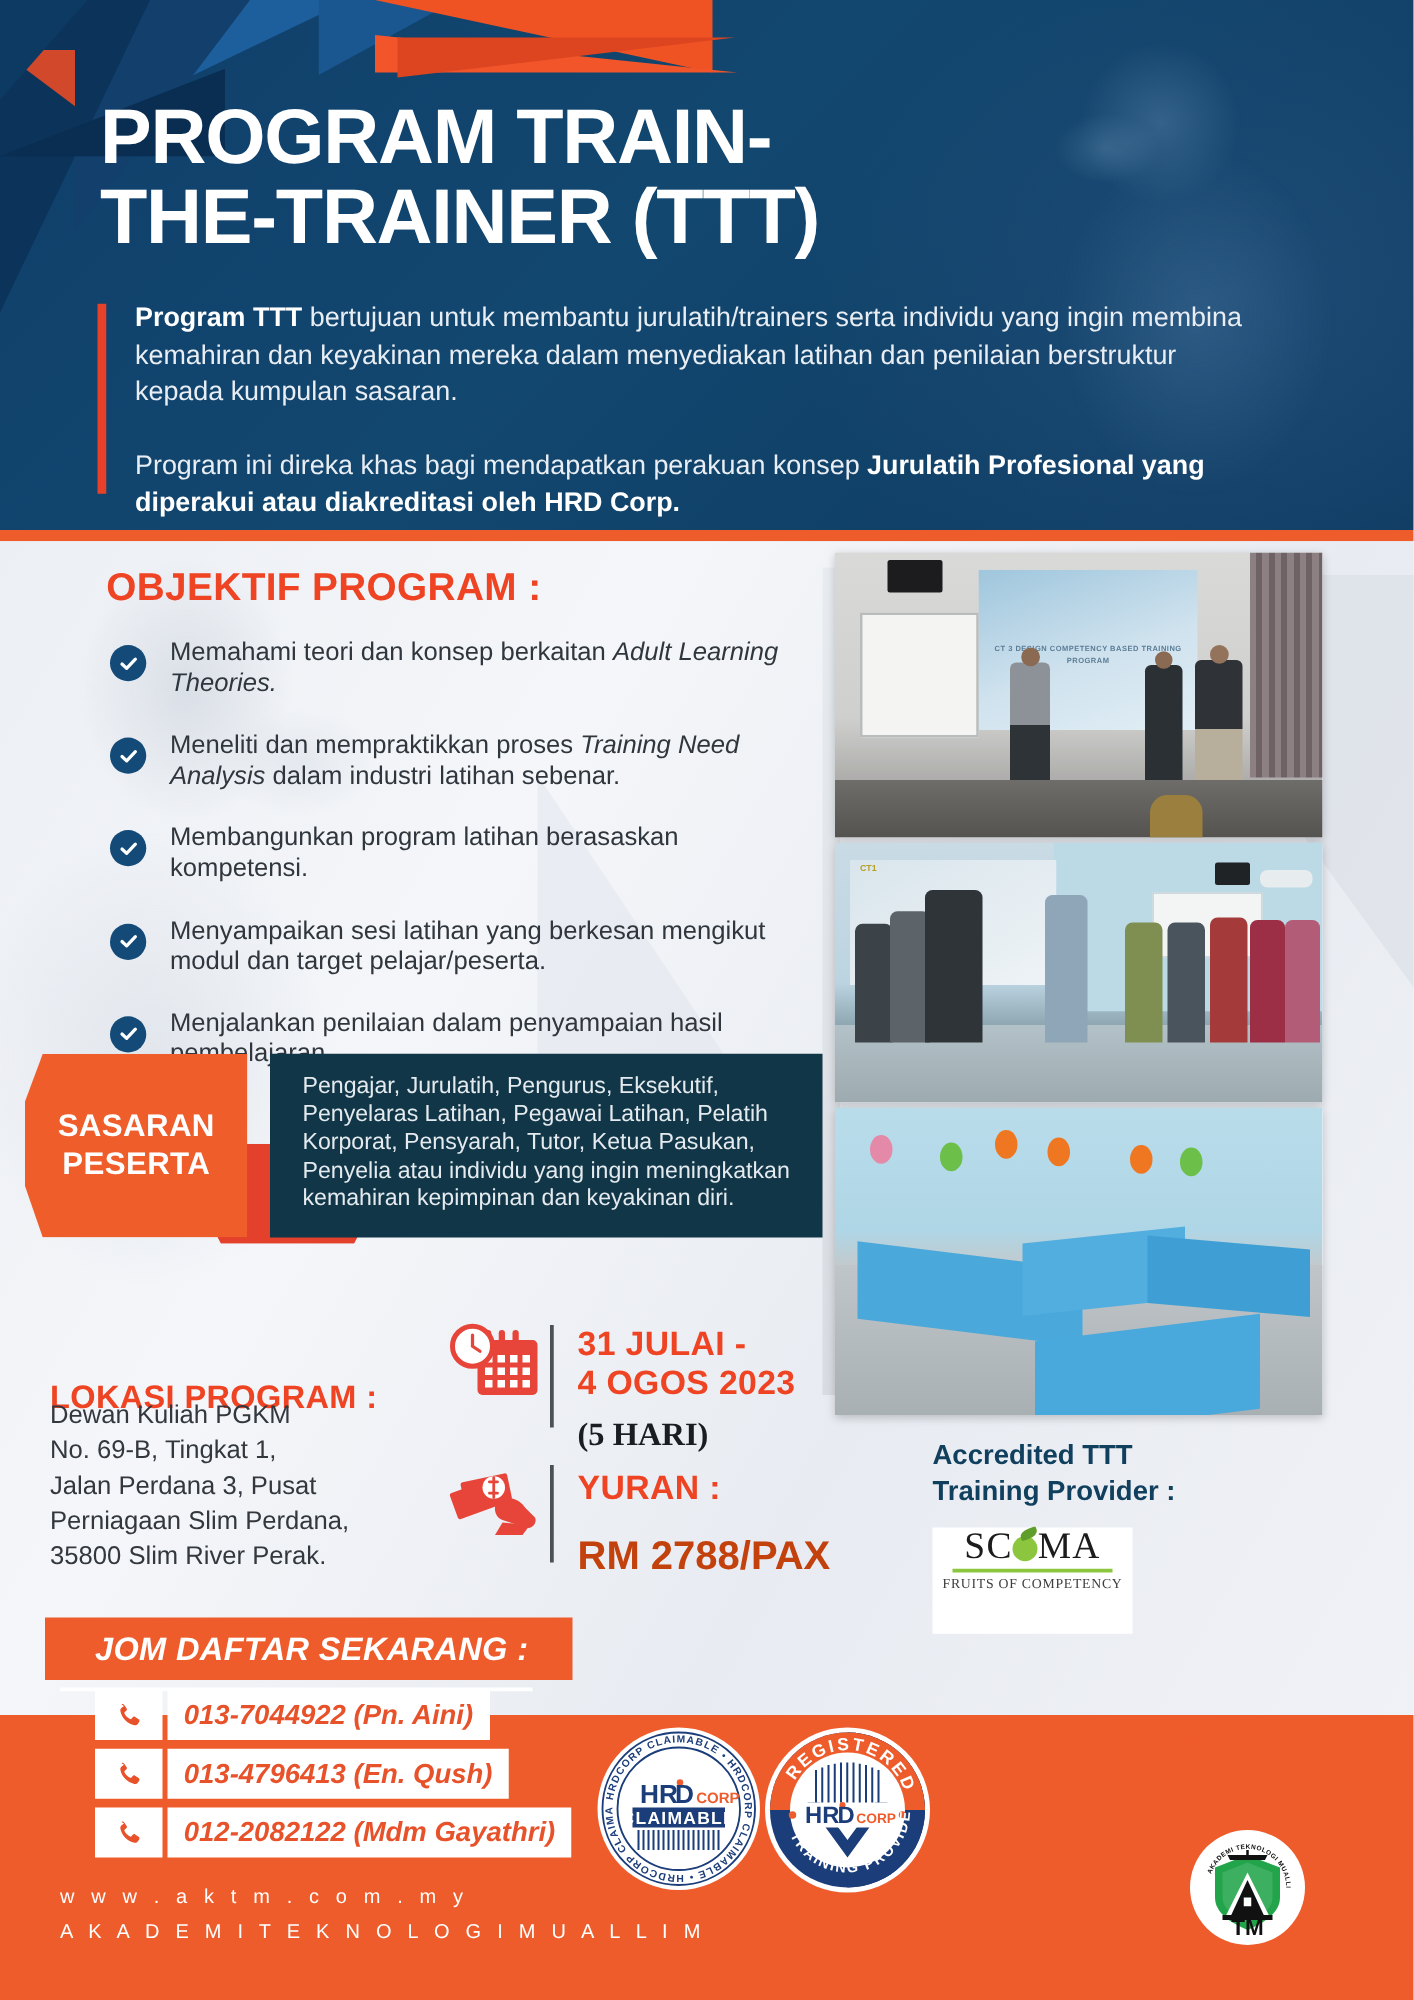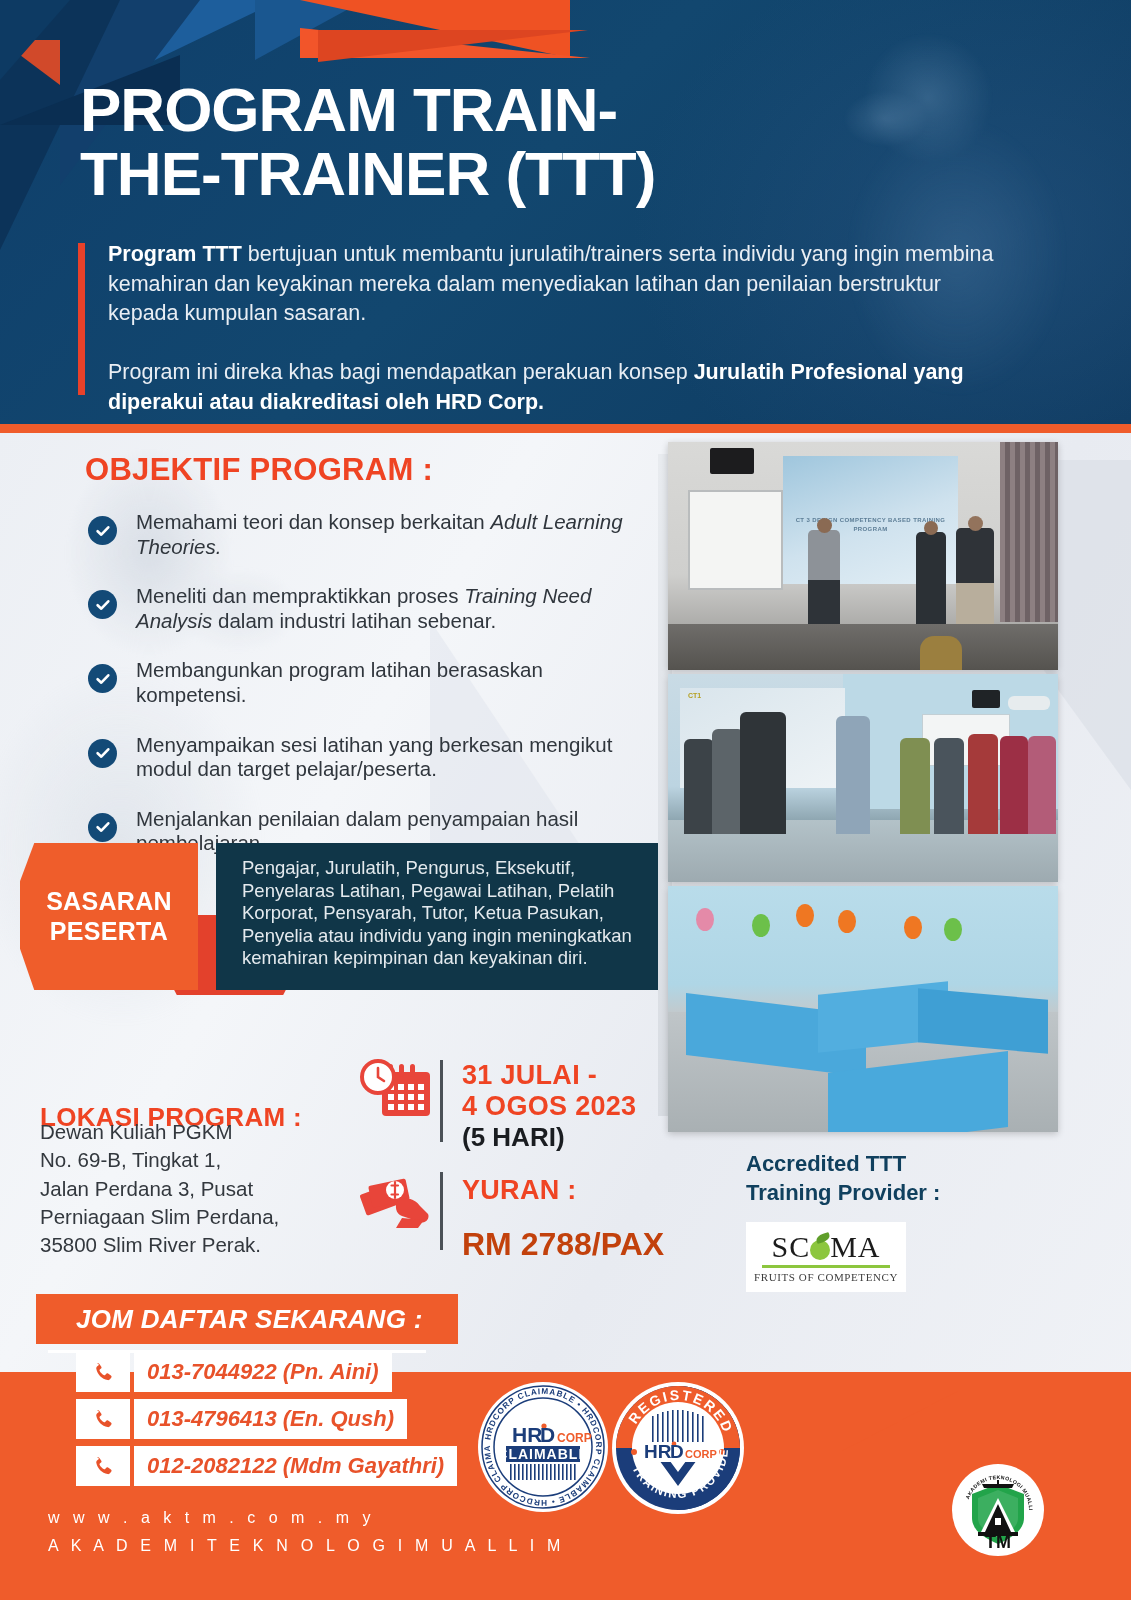--- a/index.html
+++ b/index.html
@@ -174,36 +174,36 @@
 
   
   #lokasi-title { left:40px; top:1102px; font-size:26px; }
   .lokasi-addr {
     position:absolute; left:40px; top:1118px; width:300px;
     font-size:20.5px; line-height:1.38; color:#33383e;
   }
   .rule-v { position:absolute; width:3px; background:#4b5157; }
   .date-blk { position:absolute; left:462px; top:1060px; width:230px; }
   .date-line1 { color:#ef4423; font-size:27px; font-weight:bold; line-height:1.14; letter-spacing:.3px; }
-  .date-line2 { color:#1a1d21; font-size:26px; font-weight:bold; line-height:1.1; margin-top:1px; }
+  .date-line2 { color:#1a1d21; font-size:26px; font-weight:bold; line-height:1.1; margin-top:12px;font-family:Liberation Serif, serif; }
   .yuran-blk { position:absolute; left:462px; top:1175px; width:230px; }
   .yuran-lbl { color:#ef4423; font-size:27px; font-weight:bold; letter-spacing:.3px; }
   .yuran-val { color:#c2410c; font-size:32px; font-weight:bold; margin-top:20px; }
 
   .icon-cal { position:absolute; left:358px; top:1058px; }
   .icon-money { position:absolute; left:358px; top:1170px; }
 
   
   .accr {
     position:absolute; left:746px; top:1150px; width:260px;
     color:#10405e; font-size:22px; font-weight:bold; line-height:1.3;
   }
   .scoma {
-    position:absolute; left:746px; top:1222px; width:160px; height:70px;
-    background:#fff; display:flex; flex-direction:column; align-items:center; justify-content:center;
+    position:absolute; left:746px; top:1222px; width:160px; height:85px;
+    background:#fff; display:flex; flex-direction:column; align-items:center; 
   }
   .scoma-word { position:relative; font-family:"Liberation Serif", serif; font-size:30px; color:#1c1c1c; letter-spacing:1px; line-height:1; }
   .scoma-apple { display:inline-block; width:20px; height:20px; border-radius:50%; background:#8cc63e; vertical-align:-3px; position:relative; }
   .scoma-apple:before { content:""; position:absolute; left:6px; top:-6px; width:14px; height:8px; background:#5f9e2a; border-radius:60% 10% 60% 10%; transform:rotate(-18deg); }
   .scoma-ul { width:128px; height:3px; background:#8cc63e; margin-top:3px; }
   .scoma-sub { font-family:"Liberation Serif", serif; font-size:11px; color:#3d3d3d; letter-spacing:.6px; margin-top:3px; }
 
   
   .bot-orange {
     position:absolute; left:0; top:1372px; width:1131px; height:228px; background:#ef5c2b;

